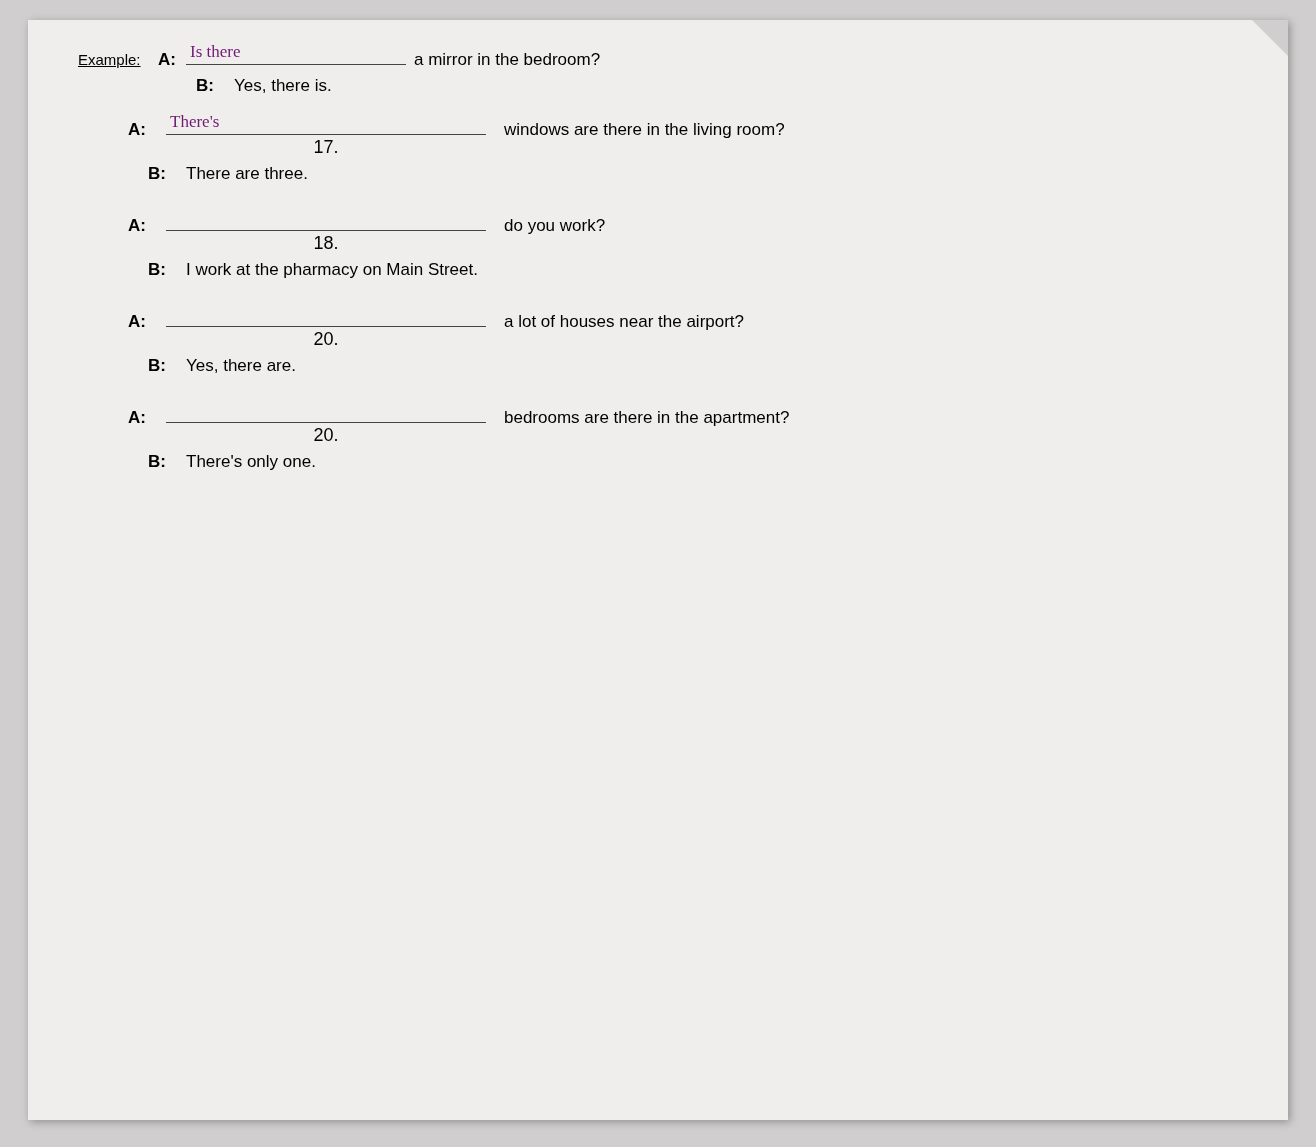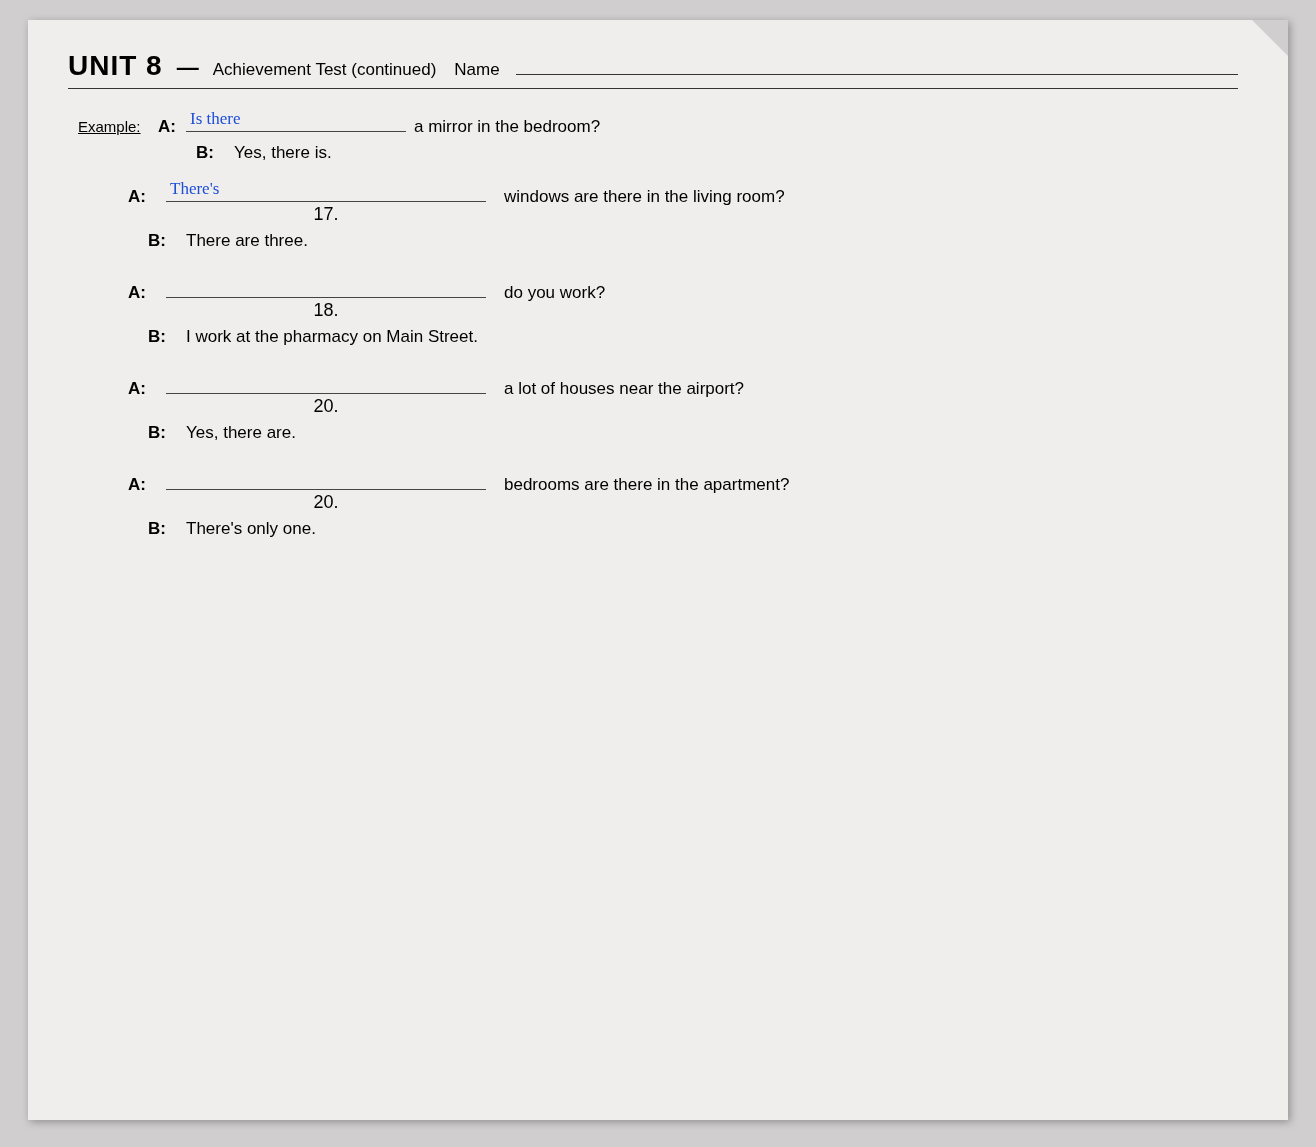--- a/index.html
+++ b/index.html
@@ -116,21 +116,21 @@
       border-bottom: 1.5px solid #444;
       display: block;
     }
 
     .handwritten {
       font-family: 'Segoe Script', 'Comic Sans MS', cursive;
       font-size: 17px;
       position: absolute;
       top: -22px;
       left: 4px;
-      color: #1d4ed8;
+      color: #701a75;
       white-space: nowrap;
     }
 
     .question-number {
       font-size: 18px;
       font-family: Arial, sans-serif;
       margin-top: 2px;
       text-align: center;
     }
 
@@ -200,27 +200,20 @@
       border-width: 0 36px 36px 0;
       border-color: transparent #d0cece transparent transparent;
     }
   </style>
 </head>
 <body>
 
 <div class="page">
   <div class="page-corner"></div>
 
-  <div class="header">
-    <span class="unit-label">UNIT 8</span>
-    <span class="dash">—</span>
-    <span class="header-subtitle">Achievement Test (continued)</span>
-    <span class="header-name-label">Name</span>
-    <div class="header-name-line"></div>
-  </div>
 
 
   <div class="content">
 
     <div class="example-row">
       <span class="example-label">Example:</span>
       <span class="speaker-a">A:</span>
       <span class="blank-wrapper">
         <span class="handwritten">Is there</span>
         <span class="blank-line"></span>

